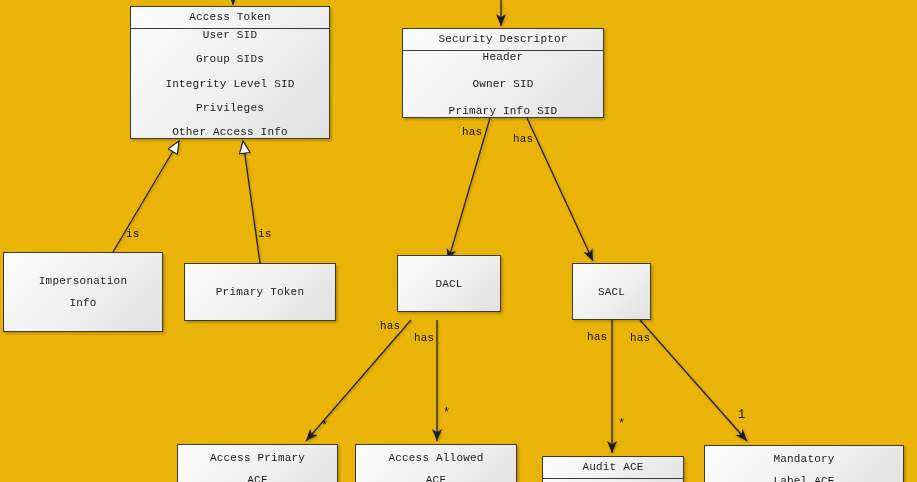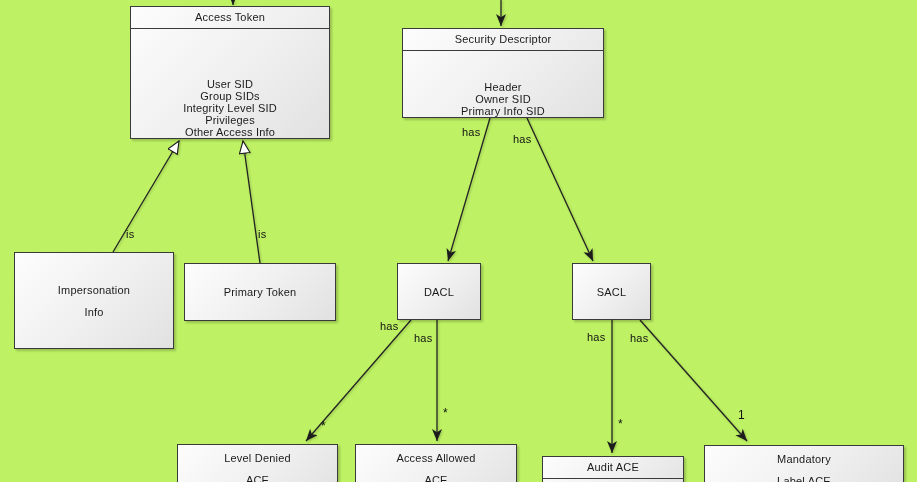--- a/index.html
+++ b/index.html
@@ -4,23 +4,23 @@
 <style>
   html, body {
     margin: 0;
     padding: 0;
     background: #ffffff;
   }
   .diagram {
     position: relative;
     width: 917px;
     height: 482px;
-    background: #bef264;
+    background: #eab308;
     overflow: hidden;
-    font-family: Liberation Sans, sans-serif;
+    font-family: Liberation Mono, monospace;
     font-size: 11px;
     color: #1a1a1a;
     letter-spacing: 0.2px;
   }
   .edges {
     position: absolute;
     left: 0;
     top: 0;
     filter: drop-shadow(1.5px 1.5px 1px rgba(0,0,0,0.22));
   }
@@ -37,21 +37,21 @@
     text-align: center;
     border-bottom: 1px solid #3a3a3a;
     white-space: nowrap;
     overflow: hidden;
   }
   .compartment-body {
     position: absolute;
     left: 0; right: 0; top: 22px; bottom: 0;
     display: flex;
     flex-direction: column;
-    justify-content: flex-end;
+    justify-content: space-between;
     text-align: center;
   }
   .attr-row { white-space: nowrap; }
   .box-centered {
     display: flex;
     flex-direction: column;
     align-items: center;
     justify-content: center;
     text-align: center;
     line-height: 22px;
@@ -117,39 +117,39 @@
 
   <div class="box" style="left:402px;top:28px;width:202px;height:90px">
     <div class="compartment-title">Security Descriptor</div>
     <div class="compartment-body">
       <div class="attr-row">Header</div>
       <div class="attr-row">Owner SID</div>
       <div class="attr-row">Primary Info SID</div>
     </div>
   </div>
 
-  <div class="box box-centered" style="left:14px;top:252px;width:160px;height:97px">
+  <div class="box box-centered" style="left:3px;top:252px;width:160px;height:80px">
     <div>Impersonation</div>
     <div>Info</div>
   </div>
 
   <div class="box box-centered" style="left:184px;top:263px;width:152px;height:58px">
     <div>Primary Token</div>
   </div>
 
-  <div class="box box-centered" style="left:397px;top:263px;width:84px;height:57px">
+  <div class="box box-centered" style="left:397px;top:255px;width:104px;height:57px">
     <div>DACL</div>
   </div>
 
   <div class="box box-centered" style="left:572px;top:263px;width:79px;height:57px">
     <div>SACL</div>
   </div>
 
   <div class="box box-toptext" style="left:177px;top:444px;width:161px;height:56px">
-    <div>Level Denied</div>
+    <div>Access Primary</div>
     <div>ACE</div>
   </div>
 
   <div class="box box-toptext" style="left:355px;top:444px;width:162px;height:56px">
     <div>Access Allowed</div>
     <div>ACE</div>
   </div>
 
   <div class="box" style="left:542px;top:456px;width:142px;height:44px">
     <div class="compartment-title">Audit ACE</div>

